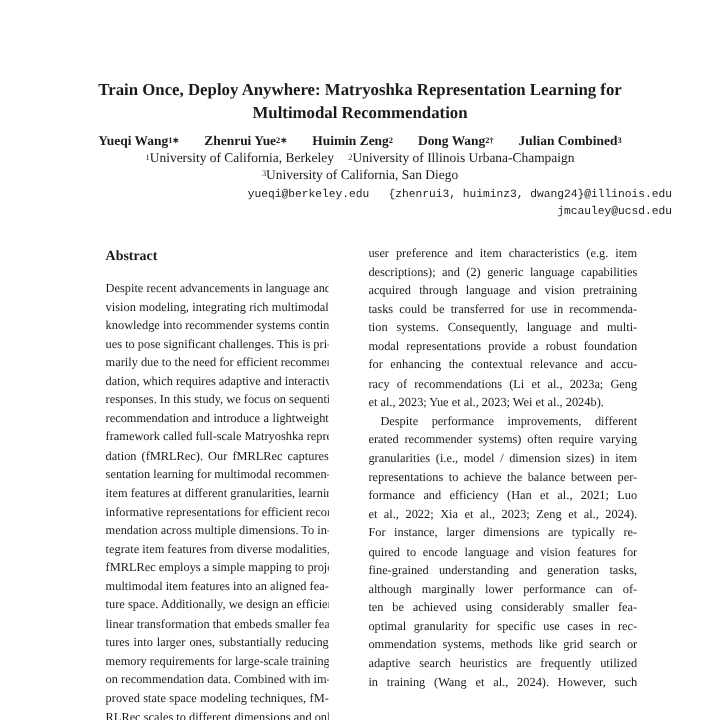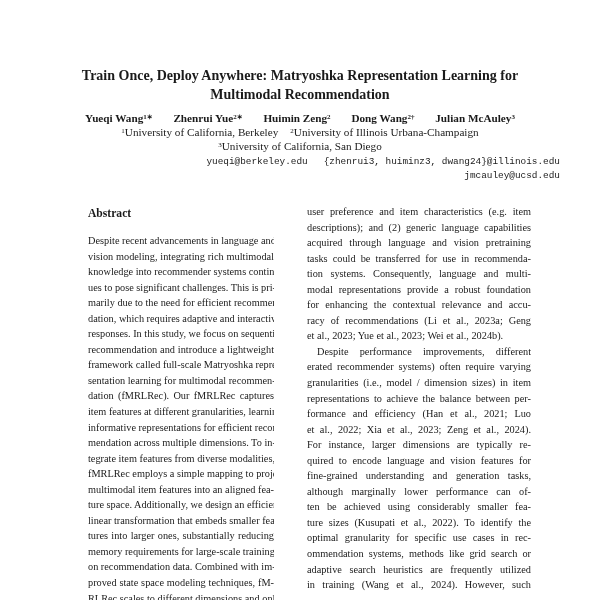--- a/index.html
+++ b/index.html
@@ -27,21 +27,21 @@
 <div class="title">
   <div>Train Once, Deploy Anywhere: Matryoshka Representation Learning for</div>
   <div>Multimodal Recommendation</div>
 </div>
 
 <div class="authors">
   <span class="au"><span>Yueqi Wang</span><sup>1∗</sup></span>
   <span class="au"><span>Zhenrui Yue</span><sup>2∗</sup></span>
   <span class="au"><span>Huimin Zeng</span><sup>2</sup></span>
   <span class="au"><span>Dong Wang</span><sup>2†</sup></span>
-  <span class="au"><span>Julian McAuley</span><sup>3</sup></span>
+  <span class="au"><span>Julian Combined</span><sup>3</sup></span>
 </div>
 
 <div class="aff" style="top:125px;">
   <span><sup>1</sup><span>University of California, Berkeley</span></span><span class="a2"><sup>2</sup><span>University of Illinois Urbana-Champaign</span></span>
 </div>
 <div class="aff" style="top:139px;">
   <span><sup>3</sup><span>University of California, San Diego</span></span>
 </div>
 
 <div class="email" style="top:155px;">
@@ -56,22 +56,22 @@
 <div class="col left" id="abs">
     <span class="ln">Despite recent advancements in language and</span>
     <span class="ln">vision modeling, integrating rich multimodal</span>
     <span class="ln">knowledge into recommender systems contin-</span>
     <span class="ln">ues to pose significant challenges. This is pri-</span>
     <span class="ln">marily due to the need for efficient recommen-</span>
     <span class="ln">dation, which requires adaptive and interactive</span>
     <span class="ln">responses. In this study, we focus on sequential</span>
     <span class="ln">recommendation and introduce a lightweight</span>
     <span class="ln">framework called full-scale Matryoshka repre-</span>
+    <span class="ln">dation (fMRLRec). Our fMRLRec captures</span>
     <span class="ln">sentation learning for multimodal recommen-</span>
-    <span class="ln">dation (fMRLRec). Our fMRLRec captures</span>
     <span class="ln">item features at different granularities, learning</span>
     <span class="ln">informative representations for efficient recom-</span>
     <span class="ln">mendation across multiple dimensions. To in-</span>
     <span class="ln">tegrate item features from diverse modalities,</span>
     <span class="ln">fMRLRec employs a simple mapping to project</span>
     <span class="ln">multimodal item features into an aligned fea-</span>
     <span class="ln">ture space. Additionally, we design an efficient</span>
     <span class="ln">linear transformation that embeds smaller fea-</span>
     <span class="ln">tures into larger ones, substantially reducing</span>
     <span class="ln">memory requirements for large-scale training</span>
@@ -93,18 +93,17 @@
     <span class="ln">erated recommender systems) often require varying</span>
     <span class="ln">granularities (i.e., model / dimension sizes) in item</span>
     <span class="ln">representations to achieve the balance between per-</span>
     <span class="ln">formance and efficiency (Han et al., 2021; Luo</span>
     <span class="ln">et al., 2022; Xia et al., 2023; Zeng et al., 2024).</span>
     <span class="ln">For instance, larger dimensions are typically re-</span>
     <span class="ln">quired to encode language and vision features for</span>
     <span class="ln">fine-grained understanding and generation tasks,</span>
     <span class="ln">although marginally lower performance can of-</span>
     <span class="ln">ten be achieved using considerably smaller fea-</span>
-    <span class="ln">ture sizes (Kusupati et al., 2022). To identify the</span>
     <span class="ln">optimal granularity for specific use cases in rec-</span>
     <span class="ln">ommendation systems, methods like grid search or</span>
     <span class="ln">adaptive search heuristics are frequently utilized</span>
     <span class="ln">in training (Wang et al., 2024). However, such</span>
   </div>
 
 </body></html>

